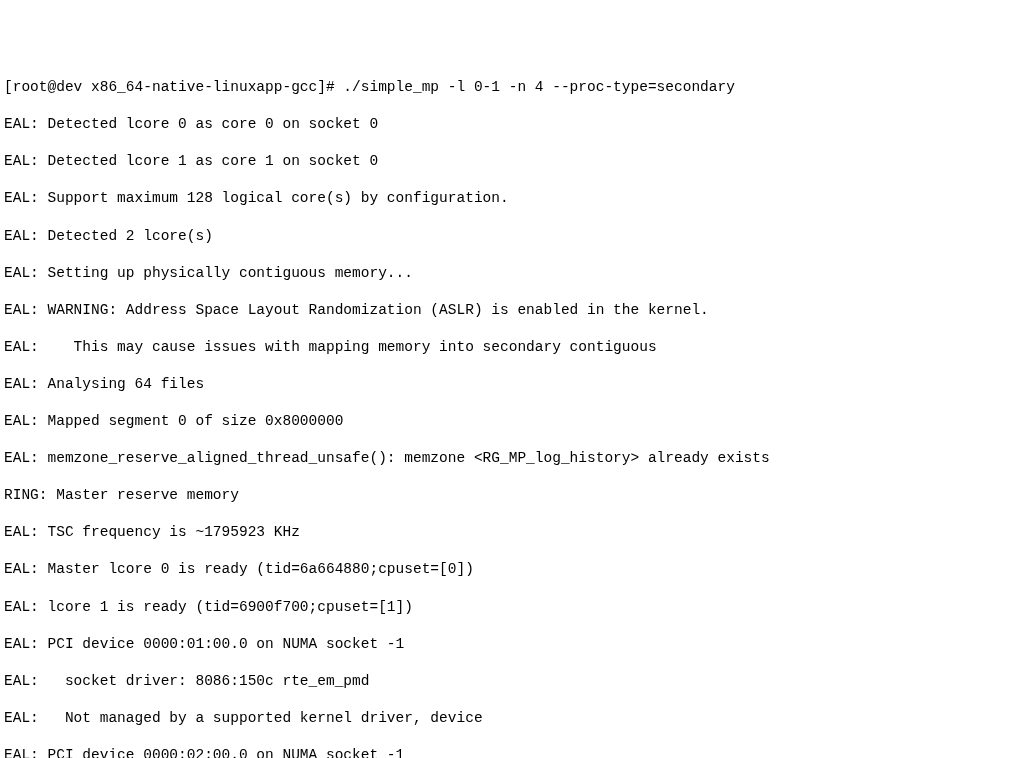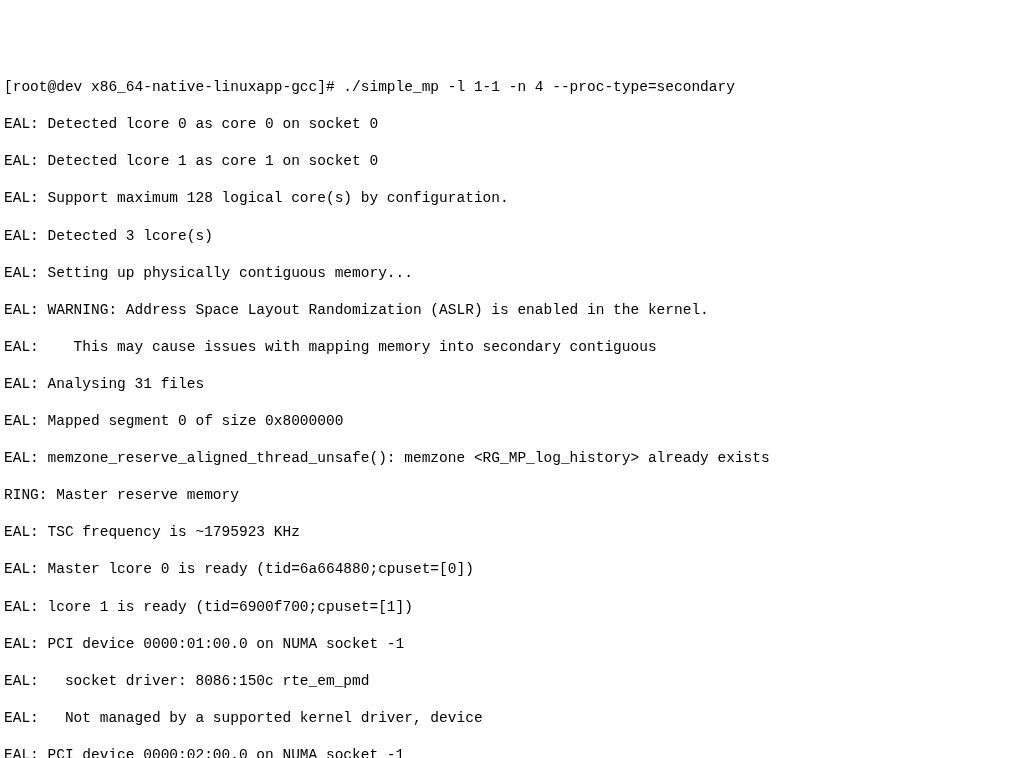--- a/index.html
+++ b/index.html
@@ -14,29 +14,29 @@
     }
     .line {
       display: block;
     }
   </style>
 </head>
 <body>
 
 
 
-<span class="line">[root@dev x86_64-native-linuxapp-gcc]# ./simple_mp -l 1-1 -n 4 --proc-type=secondary</span>
+<span class="line">[root@dev x86_64-native-linuxapp-gcc]# ./simple_mp -l 0-1 -n 4 --proc-type=secondary</span>
 <span class="line">EAL: Detected lcore 0 as core 0 on socket 0</span>
 <span class="line">EAL: Detected lcore 1 as core 1 on socket 0</span>
 <span class="line">EAL: Support maximum 128 logical core(s) by configuration.</span>
-<span class="line">EAL: Detected 3 lcore(s)</span>
+<span class="line">EAL: Detected 2 lcore(s)</span>
 <span class="line">EAL: Setting up physically contiguous memory...</span>
 <span class="line">EAL: WARNING: Address Space Layout Randomization (ASLR) is enabled in the kernel.</span>
 <span class="line">EAL:    This may cause issues with mapping memory into secondary contiguous</span>
-<span class="line">EAL: Analysing 31 files</span>
+<span class="line">EAL: Analysing 64 files</span>
 <span class="line">EAL: Mapped segment 0 of size 0x8000000</span>
 <span class="line">EAL: memzone_reserve_aligned_thread_unsafe(): memzone &lt;RG_MP_log_history&gt; already exists</span>
 <span class="line">RING: Master reserve memory</span>
 <span class="line">EAL: TSC frequency is ~1795923 KHz</span>
 <span class="line">EAL: Master lcore 0 is ready (tid=6a664880;cpuset=[0])</span>
 <span class="line">EAL: lcore 1 is ready (tid=6900f700;cpuset=[1])</span>
 <span class="line">EAL: PCI device 0000:01:00.0 on NUMA socket -1</span>
 <span class="line">EAL:   socket driver: 8086:150c rte_em_pmd</span>
 <span class="line">EAL:   Not managed by a supported kernel driver, device</span>
 <span class="line">EAL: PCI device 0000:02:00.0 on NUMA socket -1</span>

